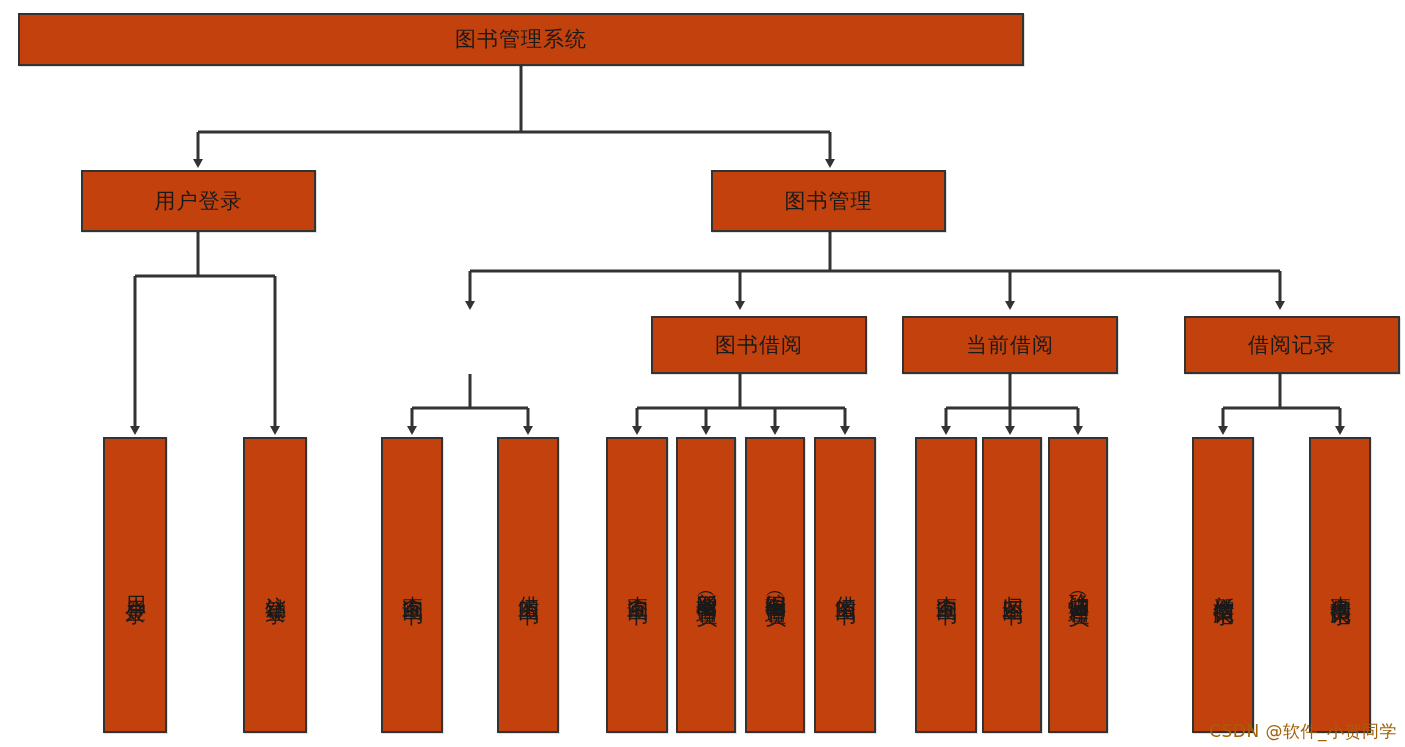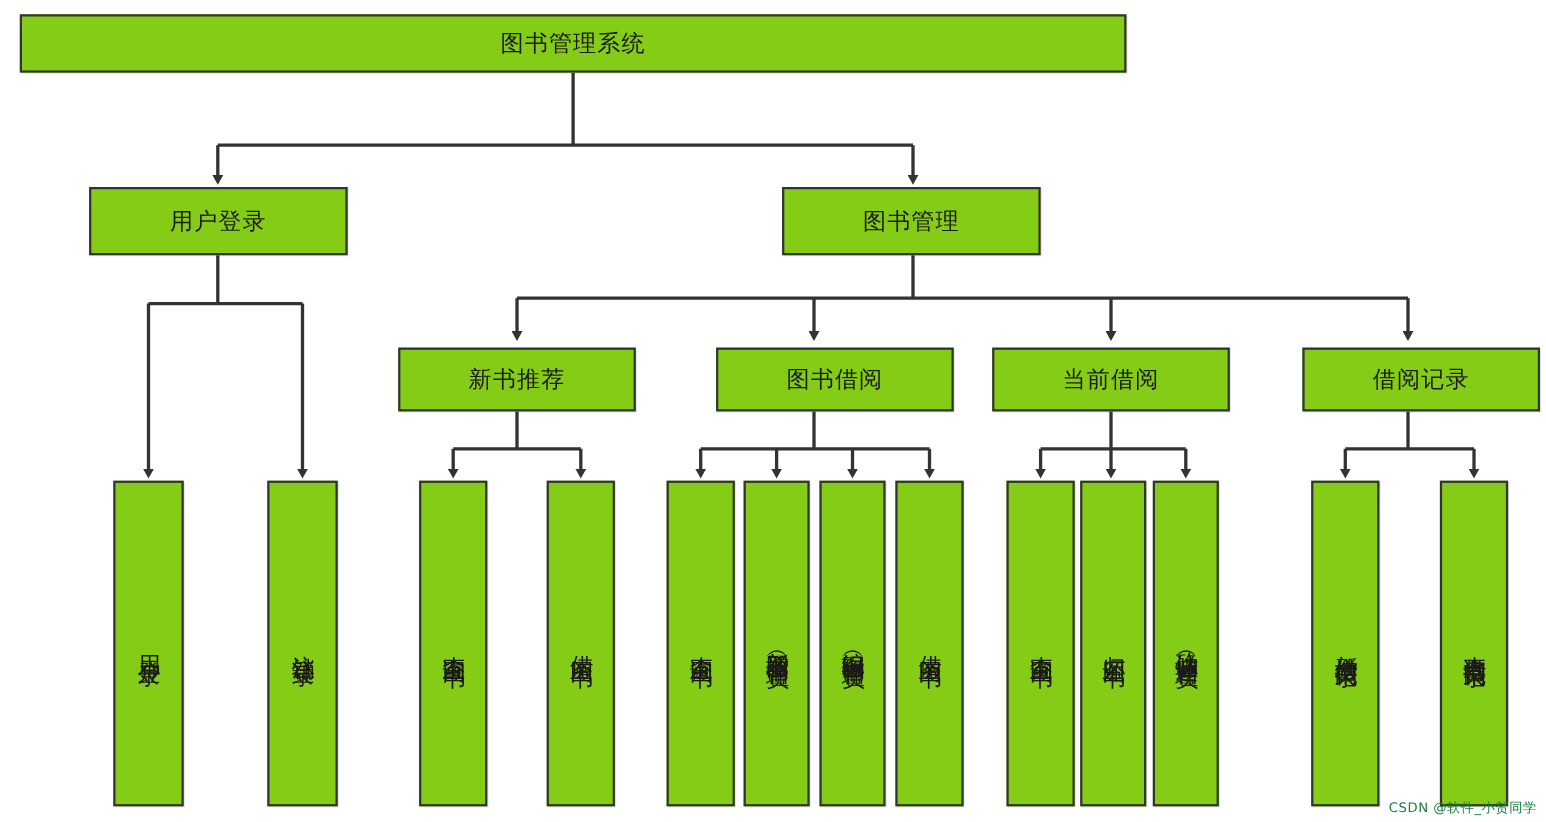--- a/index.html
+++ b/index.html
@@ -25,21 +25,21 @@
   svg#edges {
     position: absolute;
     left: 0; top: 0;
     width: 1405px;
     height: 747px;
     pointer-events: none;
   }
   .node {
     position: absolute;
     box-sizing: border-box;
-    background: #84cc16;
+    background: #c2410c;
     border: 2.5px solid #333333;
     display: flex;
     align-items: center;
     justify-content: center;
     box-shadow: 1px 1px 0 rgba(0,0,0,0.12);
   }
   .node .label {
     font-size: 21px;
     line-height: 1.15;
     letter-spacing: 1px;
@@ -61,22 +61,22 @@
     white-space: normal;
     text-align: center;
   }
   .node.leaf.tall .label {
     letter-spacing: 2px;
   }
   #watermark {
     position: absolute;
     right: 8px;
     bottom: 4px;
-    font-size: 12px;
-    color: #15803d;
+    font-size: 17px;
+    color: #a16207;
     letter-spacing: 0.5px;
     white-space: nowrap;
   }
 </style>
 </head>
 <body>
 
 <div id="diagram-root">
 
   <svg id="edges" viewBox="0 0 1405 747">
@@ -133,23 +133,20 @@
     <span class="label">图书管理系统</span>
   </div>
 
   <div class="node" style="left:81px; top:170px; width:235px; height:62px;">
     <span class="label">用户登录</span>
   </div>
   <div class="node" style="left:711px; top:170px; width:235px; height:62px;">
     <span class="label">图书管理</span>
   </div>
 
-  <div class="node" style="left:362px; top:316px; width:216px; height:58px;">
-    <span class="label">新书推荐</span>
-  </div>
   <div class="node" style="left:632px; top:316px; width:216px; height:58px;margin-left:19px;">
     <span class="label">图书借阅</span>
   </div>
   <div class="node" style="left:902px; top:316px; width:216px; height:58px;">
     <span class="label">当前借阅</span>
   </div>
   <div class="node" style="left:1172px; top:316px; width:216px; height:58px;margin-left:12px;">
     <span class="label">借阅记录</span>
   </div>
 

